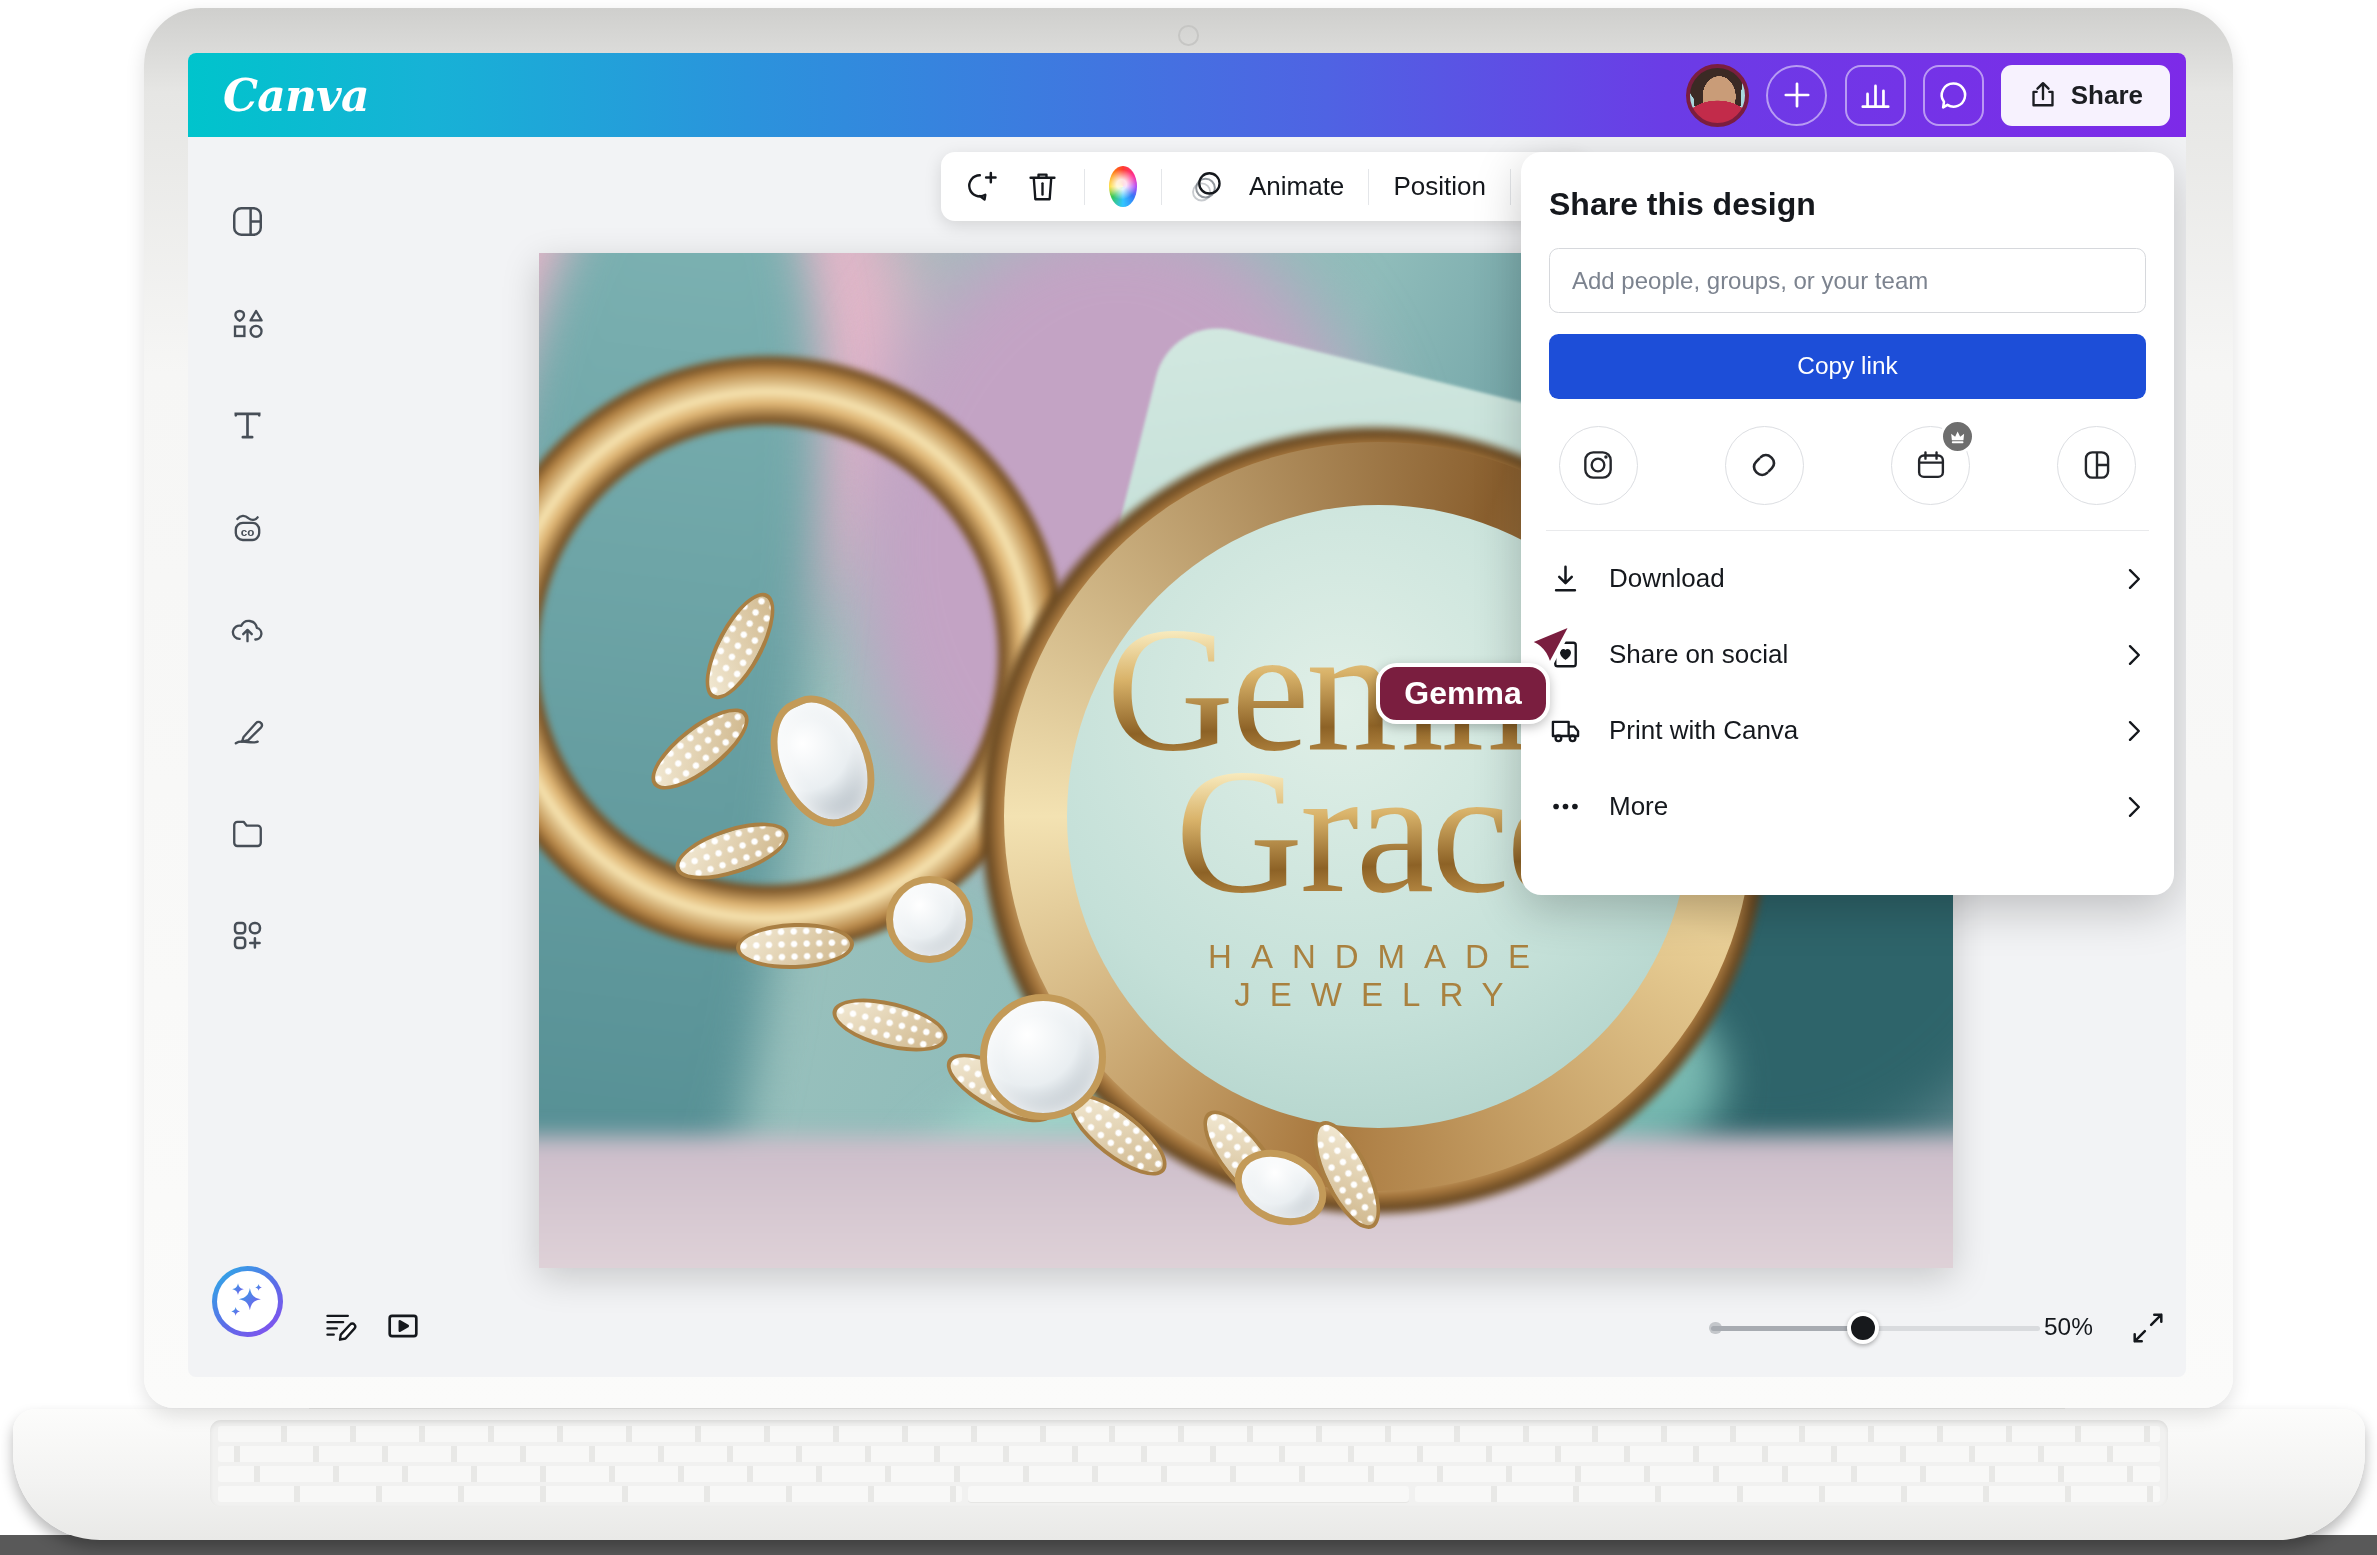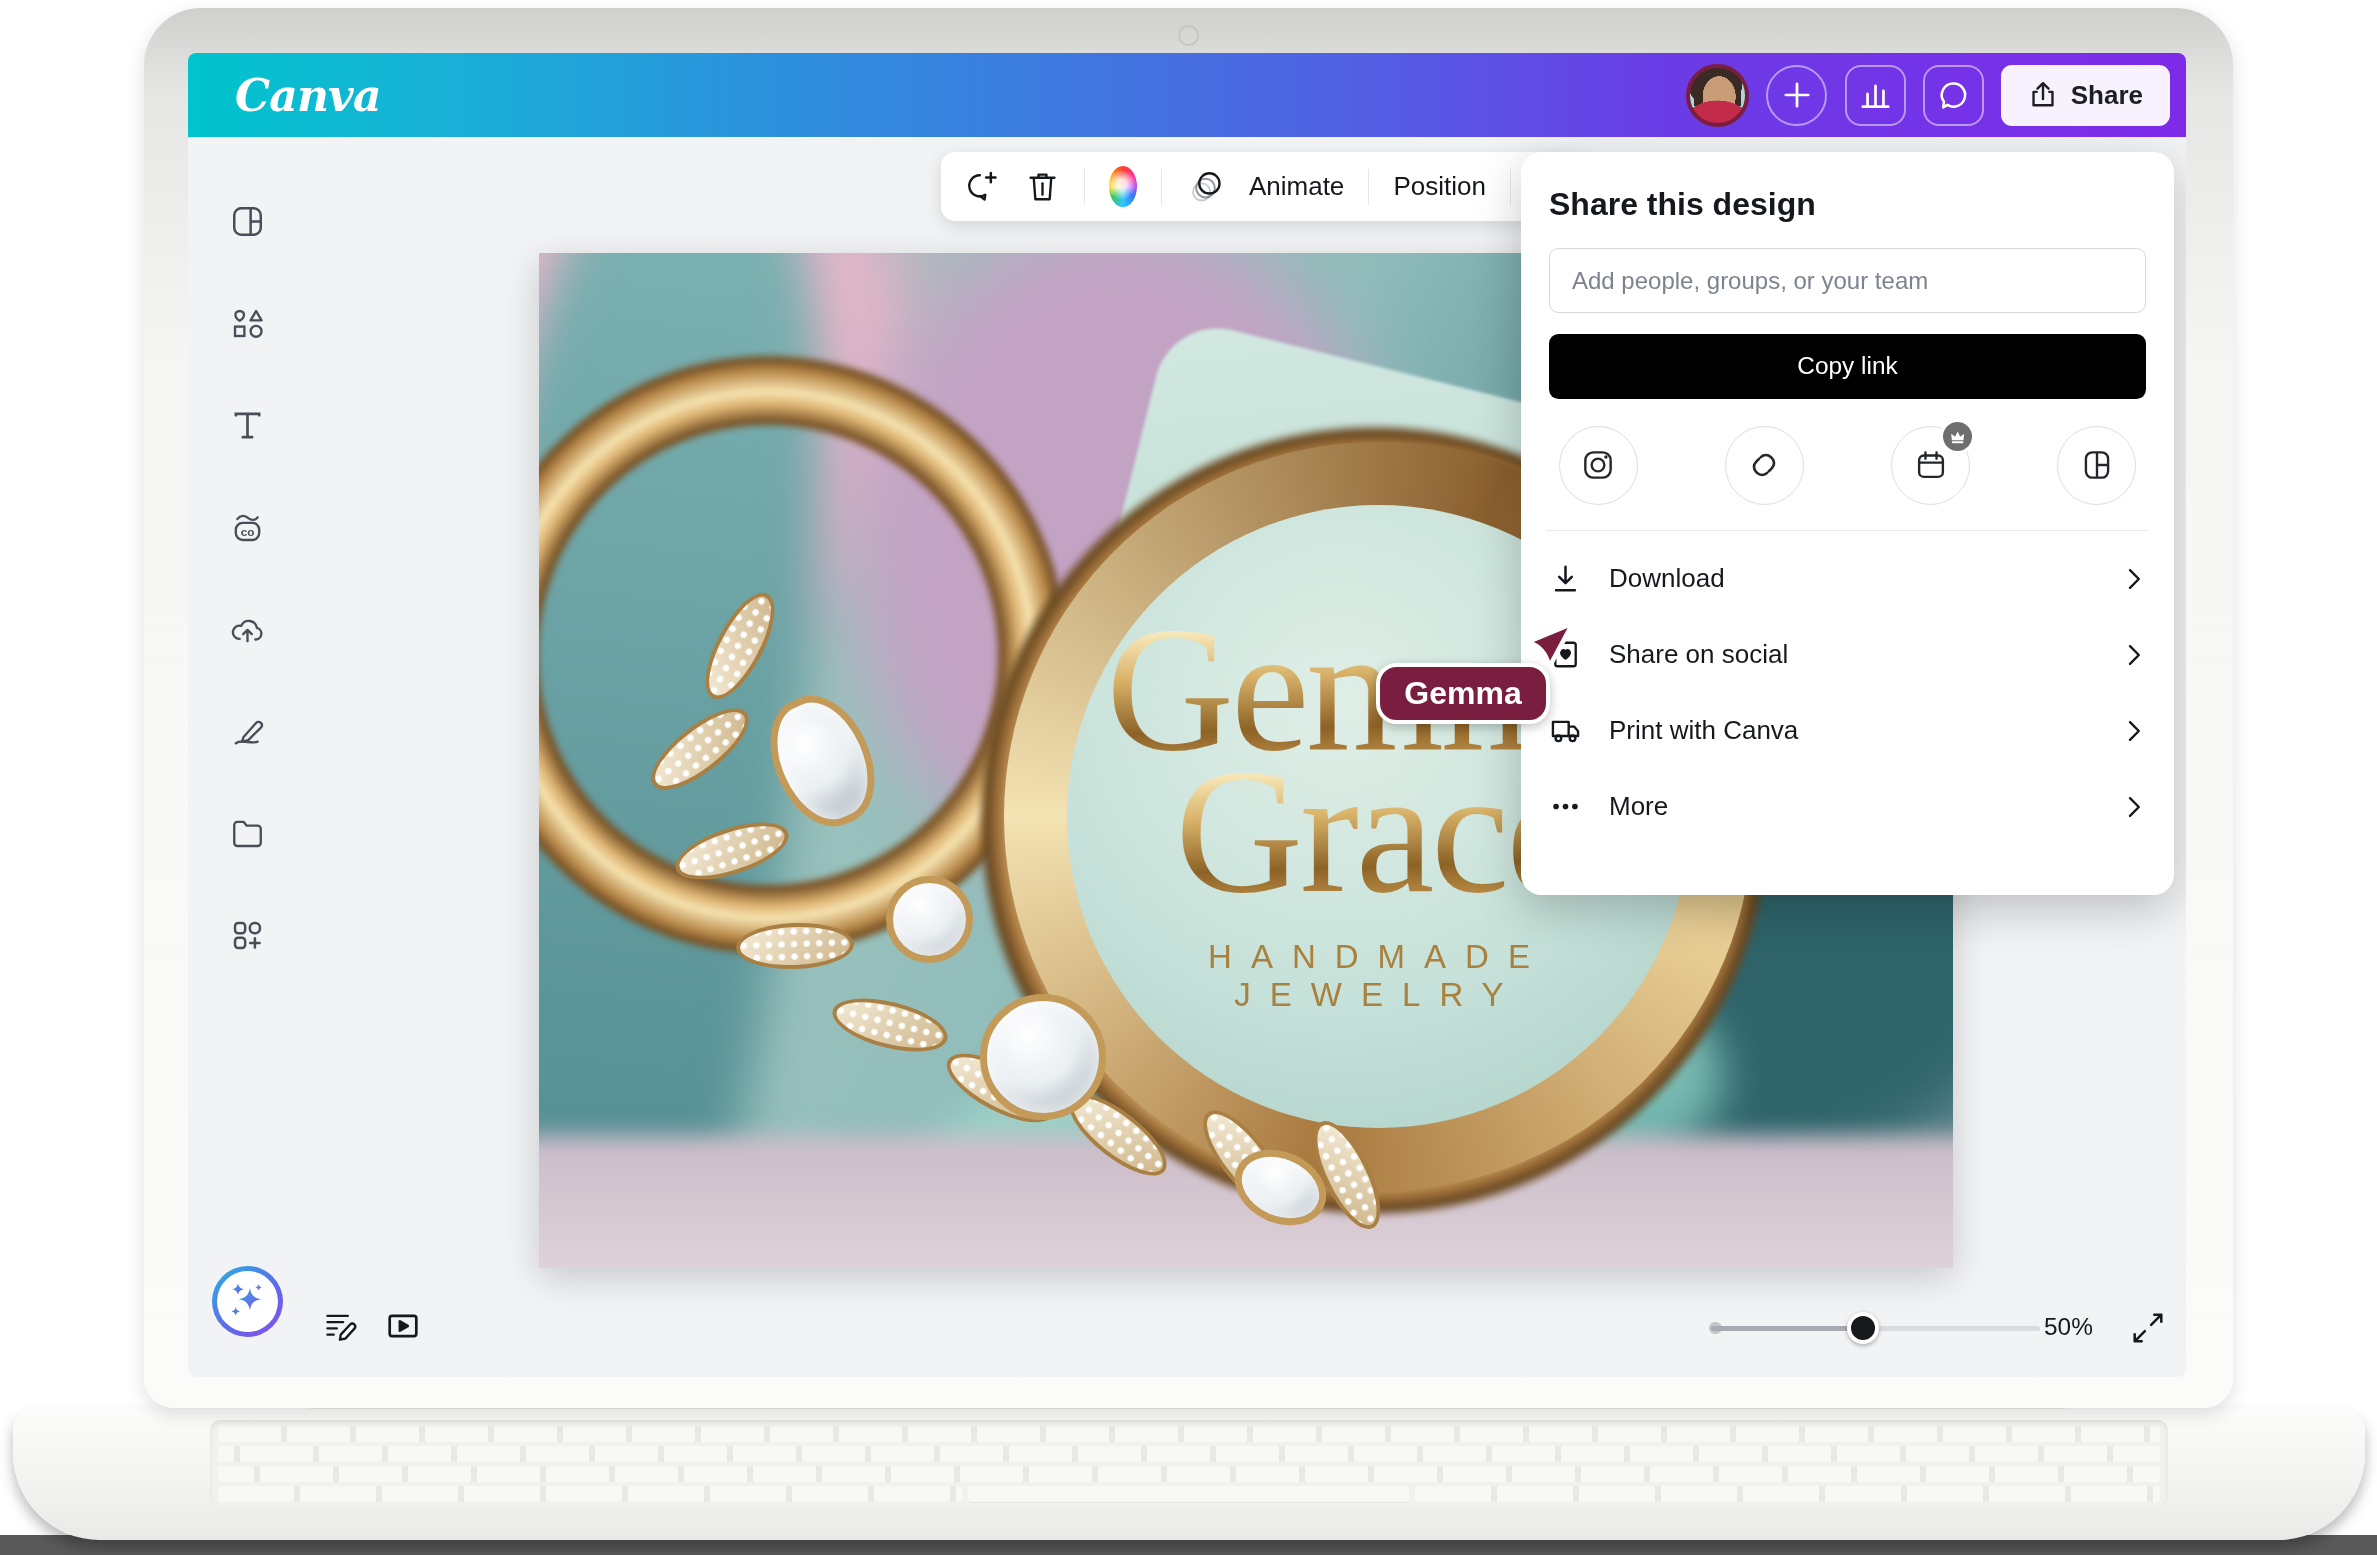--- a/index.html
+++ b/index.html
@@ -30,21 +30,21 @@
   .camera { position:absolute; left:1034px; top:17.3px; width:20.5px; height:20.5px; border-radius:50%;
     border:2.4px solid #c6c6c4; }
 
   
   .screen { position:absolute; left:188px; top:53px; width:1998px; height:1324px;
     background:#f2f3f5; border-radius:8px; overflow:hidden; }
 
   
   .topbar { position:absolute; left:0; top:0; width:100%; height:84px; z-index:40;
     background:linear-gradient(90deg,#00c4cc 0%,#17b2d6 12%,#2b93dc 28%,#3c7cdf 42%,#4f63e3 57%,#6b3ce6 74%,#7d2ae8 100%);
-    display:flex; align-items:center; padding:0 16px 0 47px; }
+    display:flex; align-items:center; padding:0 16px 0 35px; }
   .logo { color:#fff; font-family:"DejaVu Serif", serif; font-style:italic; font-weight:700;
     font-size:44px; letter-spacing:-0.8px; }
   .topbar-right { margin-left:auto; display:flex; align-items:center; gap:17.3px; }
   .avatar { width:63px; height:63px; border-radius:50%; border:4.7px solid #7a1e3f; overflow:hidden;
     background:radial-gradient(ellipse 36px 27px at 50% 108%, #c22b4a 0 99%, transparent 100%),
                radial-gradient(ellipse 16.6px 20.5px at 53% 52%, #c99c78 0 99%, transparent 100%),
                radial-gradient(ellipse 27px 24px at 46% 30%, #3b2a24 0 99%, transparent 100%),
                radial-gradient(ellipse 12.6px 27px at 30% 55%, #3b2a24 0 99%, transparent 100%),
                radial-gradient(ellipse 12.6px 27px at 70% 55%, #3b2a24 0 99%, transparent 100%),
                #a9d7de; }
@@ -111,21 +111,21 @@
 
   
   .panel { position:absolute; left:1333px; top:99px; width:653px; height:743px; z-index:10;
     background:#ffffff; border-radius:20.5px; box-shadow:0 14px 47px rgba(0,0,0,.22);
     padding:28px 28px 0; color:#15181d; }
   .panel-title { font-size:32px; font-weight:700; margin:6.3px 0 25px; }
   .invite-input { width:100%; height:65px; border:1.6px solid #d6d8dc; border-radius:9.5px;
     padding:0 22px; font-size:24px; color:#15181d; background:#fff; outline:none;
     font-family:"Liberation Sans", sans-serif; }
   .invite-input::placeholder { color:#7c838f; }
-  .copy-btn { width:100%; height:65px; margin-top:20.5px; background:#000000; border:none;
+  .copy-btn { width:100%; height:65px; margin-top:20.5px; background:#1d4ed8; border:none;
     border-radius:9.5px; color:#fff; font-size:24.4px; font-weight:500; cursor:pointer;
     font-family:"Liberation Sans", sans-serif; }
   .social-row { display:flex; justify-content:space-between; padding:27px 9.5px 25px; }
   .soc { position:relative; width:79px; height:79px; border-radius:50%; border:1.6px solid #dcdee2;
     display:flex; align-items:center; justify-content:center; color:#24262b; background:#fff; }
   .soc-badge { position:absolute; right:-6.3px; top:-8px; width:35px; height:35px; border-radius:50%;
     background:#6e6e6e; border:3.2px solid #fff; display:flex; align-items:center; justify-content:center; }
   .hdiv { height:1.6px; background:#e9eaec; margin:0 -3.2px; }
   .menu { padding-top:9.5px; }
   .mrow { height:76px; display:flex; align-items:center; gap:27px; cursor:pointer; }

